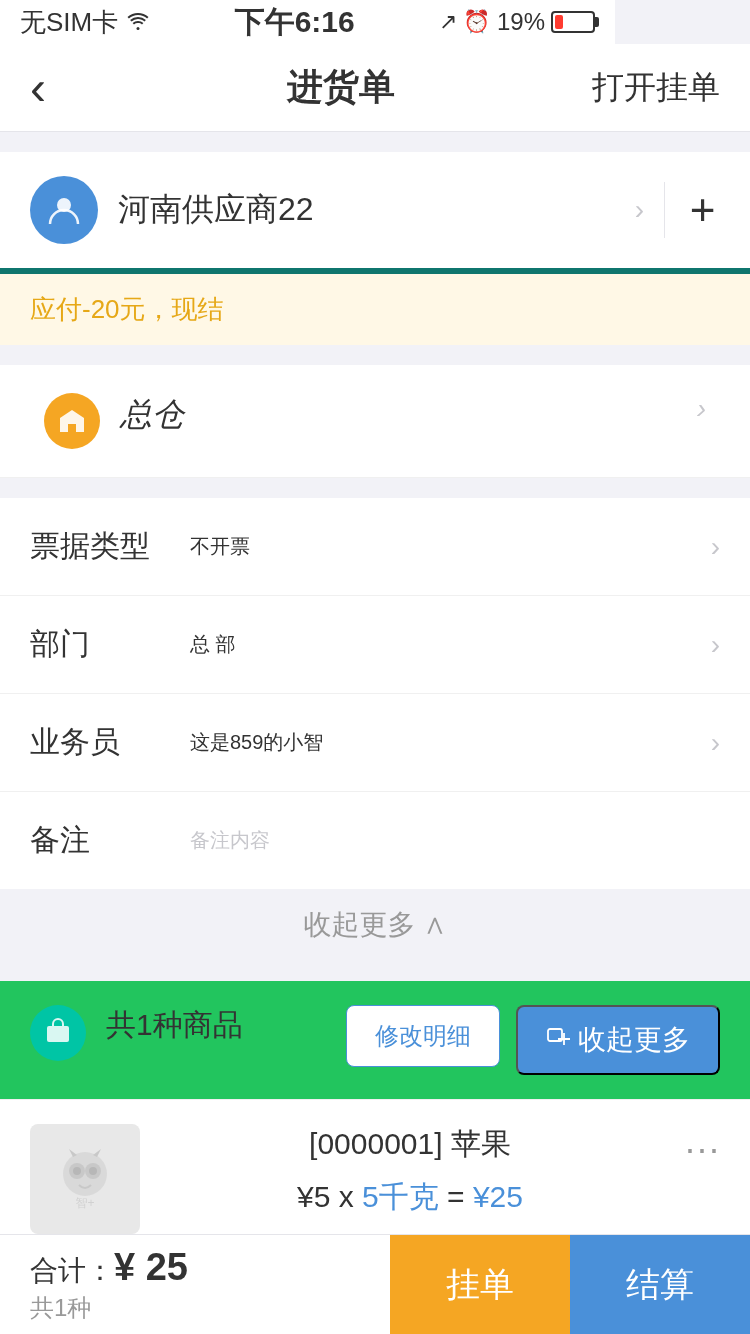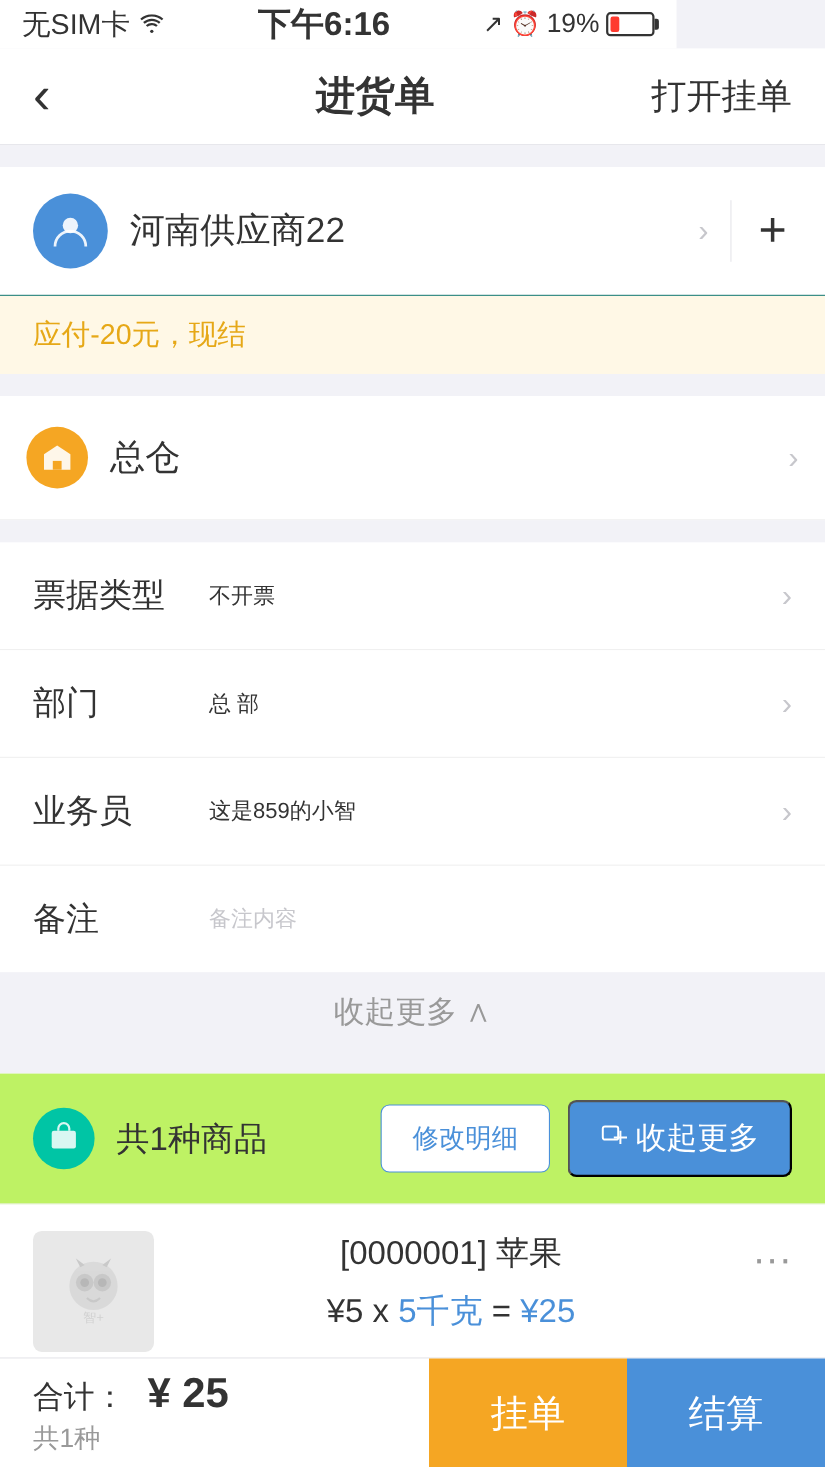--- a/index.html
+++ b/index.html
@@ -65,21 +65,21 @@
 
     
     .card { background: #fff; }
 
     
     .supplier-row {
       display: flex;
       align-items: center;
       padding: 24px 30px;
       background: #fff;
-      border-bottom: 1px solid #0f766e;
+      border-bottom: 6px solid #0f766e;
     }
     .supplier-avatar {
       width: 68px; height: 68px; border-radius: 50%; background: #4a90d9;
       display: flex; align-items: center; justify-content: center;
       color: #fff; font-size: 32px; flex-shrink: 0;
     }
     .supplier-name { flex: 1; margin-left: 20px; font-size: 32px; color: #333; }
     .supplier-chevron { color: #c7c7cc; font-size: 28px; margin-right: 20px; }
     .supplier-add {
       width: 56px; height: 56px; display: flex; align-items: center; justify-content: center;
@@ -90,25 +90,25 @@
     .notice-bar {
       background: #fff8e6;
       padding: 18px 30px;
       font-size: 26px;
       color: #e6a817;
     }
 
     
     .section-row {
       display: flex;
-      align-items: center;
-      padding: 28px 24px;
+      padding: 28px 44px;
       background: #fff;
       border-bottom: 1px solid #f0f0f0;
       cursor: pointer;
+      font-style: italic;
     }
     .section-row-icon {
       width: 56px; height: 56px; border-radius: 50%; background: #f5a623;
       display: flex; align-items: center; justify-content: center;
       color: #fff; font-size: 28px; flex-shrink: 0; margin-right: 20px;
     }
     .section-row-label { flex: 1; font-size: 32px; color: #333; }
     .chevron-right { color: #c7c7cc; font-size: 28px; }
 
     
@@ -133,23 +133,23 @@
       align-items: center;
       justify-content: center;
       font-size: 28px;
       color: #999;
       cursor: pointer;
     }
 
     
     .products-header {
       display: flex;
-      align-items: center;
+      align-items: flex-start;
       padding: 24px 30px;
-      background: #bef264;
+      background: #22c55e;
       border-bottom: 1px solid #f0f0f0;
     }
     .products-icon {
       width: 56px; height: 56px; border-radius: 50%; background: #00c5a5;
       display: flex; align-items: center; justify-content: center;
       color: #fff; font-size: 26px; flex-shrink: 0; margin-right: 20px;
     }
     .products-count { flex: 1; font-size: 30px; color: #333; }
     .btn-outline {
       border: 1px solid #4a90d9; color: #4a90d9; background: #fff;
@@ -379,21 +379,21 @@
     <div class="product-more">
       <span>···</span>
     </div>
   </div>
 </div>
 
 <div style="height: 120px;"></div>
 
 <div class="bottom-bar">
   <div class="bottom-total">
-    <div style="display:flex; align-items:baseline; gap:20px;text-align:center;">
+    <div style="display:flex; align-items:baseline; gap:0;text-align:center;">
       <span class="total-label">合计：</span>
       <span class="total-amount">¥ 25</span>
     </div>
     <div class="total-count">共1种</div>
   </div>
   <div class="btn-hangsingle">
     <span>挂单</span>
   </div>
   <div class="btn-checkout">
     <span>结算</span>

